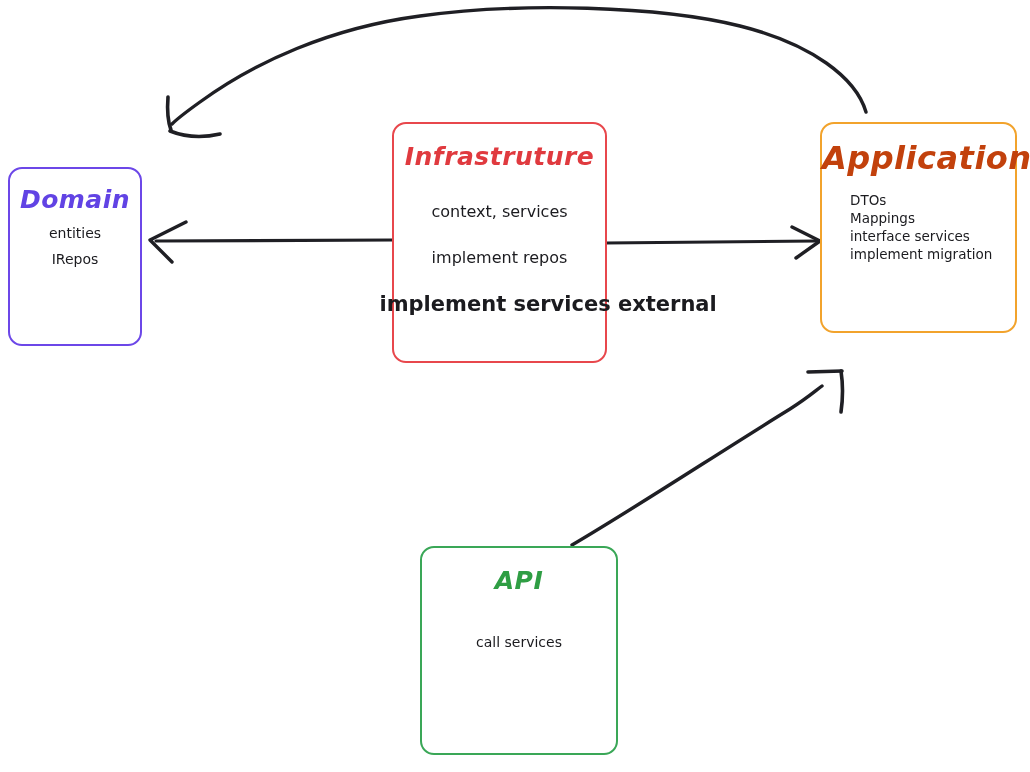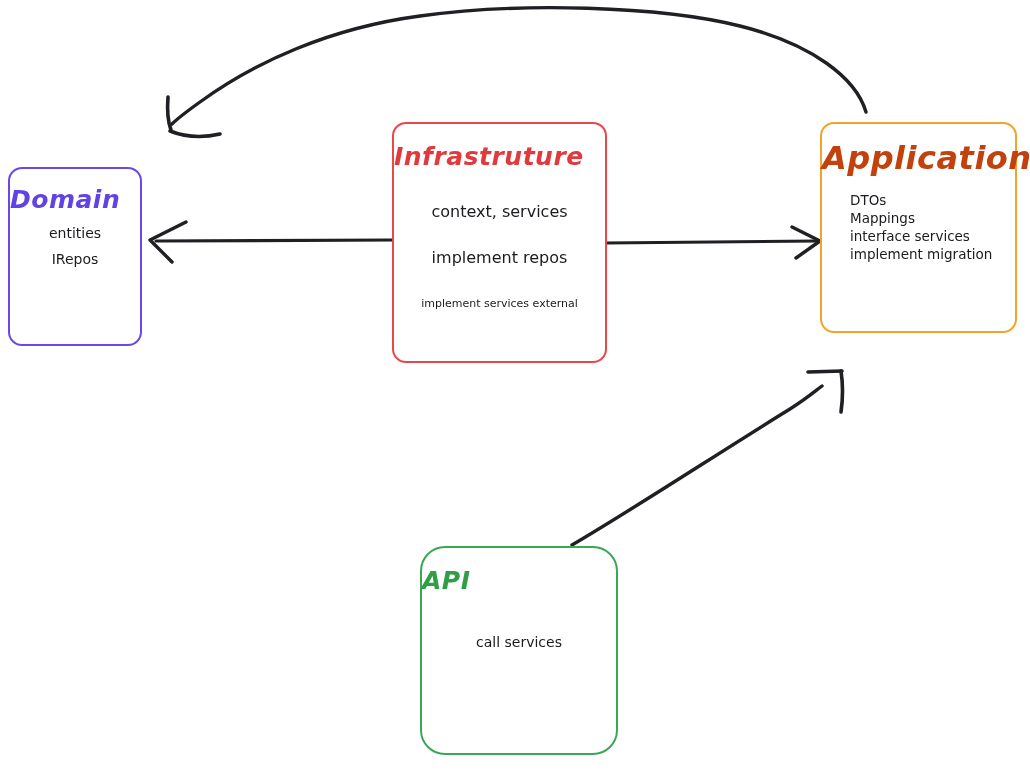--- a/index.html
+++ b/index.html
@@ -33,21 +33,21 @@
     border-style: solid;
     border-width: 2px;
     border-radius: 14px;
     z-index: 2;
   }
   .node-title {
     font-family: "DejaVu Sans", sans-serif;
     font-weight: bold;
     font-style: italic;
     letter-spacing: 0.5px;
-    text-align: left;
+    text-align: center;
     white-space: nowrap;
   }
   .node-body {
     font-family: "DejaVu Sans", sans-serif;
     color: #1b1b1f;
     white-space: nowrap;
   }
   .node-body .line {
     white-space: nowrap;
   }
@@ -90,21 +90,22 @@
     text-align: center;
     font-size: 16px;
     line-height: 46px;
   }
   #node-infrastructure .node-body .line.overflow {
     position: relative;
     left: 50%;
     transform: translateX(-50%);
     width: 240px;
     text-align: center;
-    font-size: 11px;
+    font-size: 21px;
+    font-weight: bold;
   }
 
   
   #node-application {
     left: 820px;
     top: 122px;
     width: 197px;
     height: 211px;
     border-color: #f2a32c;
   }
@@ -121,21 +122,20 @@
     line-height: 18px;
   }
 
   
   #node-api {
     left: 420px;
     top: 546px;
     width: 198px;
     height: 209px;
     border-color: #3aa757;
-    border-radius: 25px;
   }
   #node-api .node-title {
     color: #2f9e44;
     font-size: 25px;
     margin-top: 18px;
   }
   #node-api .node-body {
     margin-top: 36px;
     text-align: center;
     font-size: 14px;

